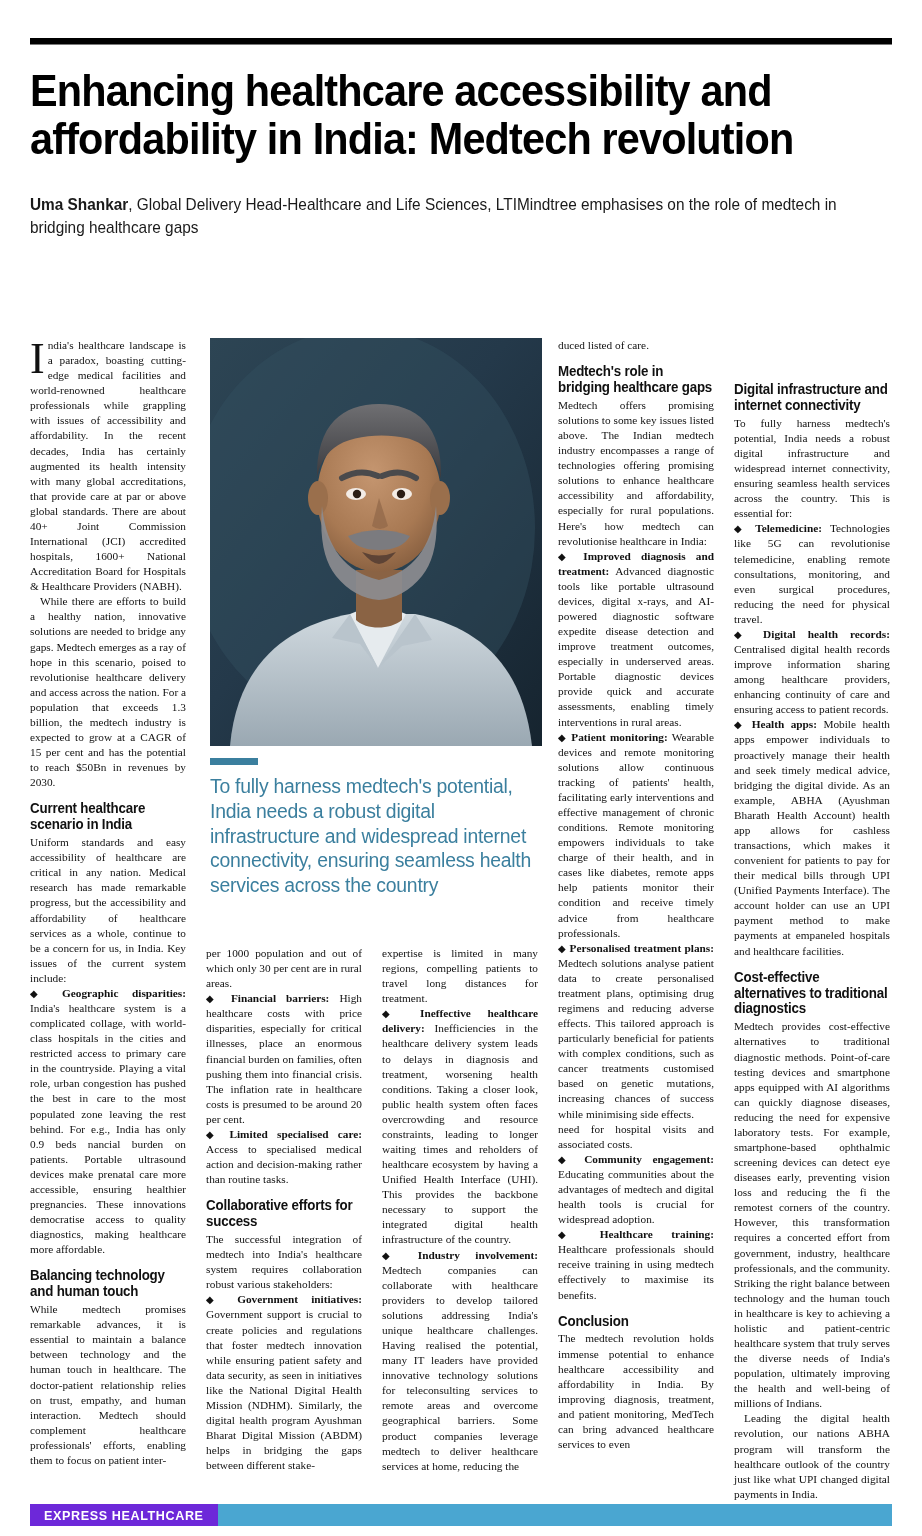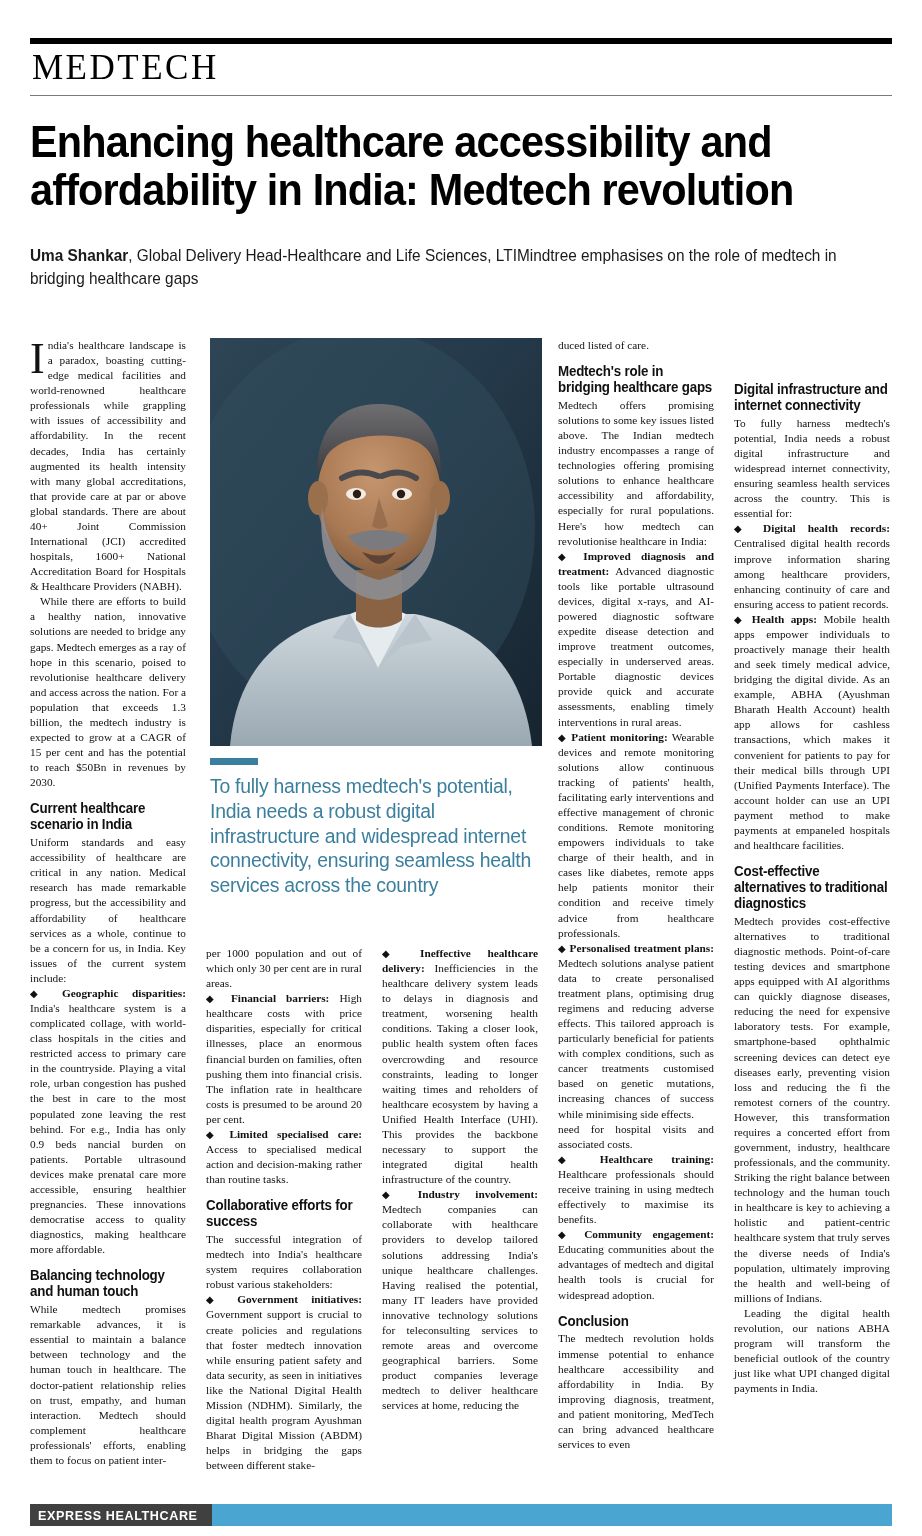--- a/index.html
+++ b/index.html
@@ -144,48 +144,47 @@
   }
 
   
   .footer-bar {
     position: absolute;
     left: 30px; top: 1466px;
     width: 862px; height: 22px;
     display: flex;
   }
   .footer-tag {
-    background: #404040;
+    background: #6d28d9;
     color: #fff;
     font-family: "Liberation Sans Narrow", "Liberation Sans", sans-serif;
     font-weight: bold;
     font-size: 12.6px;
     letter-spacing: 0.6px;
-    padding: 3px 14px 2px 8px;
+    padding: 3px 14px 2px 14px;
     display: flex; align-items: center;
   }
   .footer-rest {
     flex: 1;
     background: #4aa6d1;
   }
   .footer-date {
     position: absolute;
     left: 30px; top: 1496px;
     font-family: "Liberation Sans", sans-serif;
     font-size: 11px;
     color: #333;
   }
 </style>
 </head>
 <body>
 
 <div class="page">
 
   <div class="rule-top"></div>
-  <div class="masthead">MEDTECH</div>
   <div class="rule-thin"></div>
 
   <h1 class="headline">
     <span>Enhancing healthcare accessibility and</span><br>
     <span>affordability in India: Medtech revolution</span>
   </h1>
 
   <div class="standfirst">
     <b>Uma Shankar</b><span>, Global Delivery Head-Healthcare and Life Sciences, LTIMindtree emphasises on the role of medtech in bridging healthcare gaps</span>
   </div>
@@ -265,46 +264,48 @@
     <div class="col" style="padding-top:608px; height:1152px;">
       <p class="noindent">per 1000 population and out of which only 30 per cent are in rural areas.</p>
       <p class="bullet-p"><span class="dia">◆</span> <b>Financial barriers:</b><span> High healthcare costs with price disparities, especially for critical illnesses, place an enormous financial burden on families, often pushing them into financial crisis. The inflation rate in healthcare costs is presumed to be around 20 per cent.</span></p>
       <p class="bullet-p"><span class="dia">◆</span> <b>Limited specialised care:</b><span> Access to specialised medical action and decision-making rather than routine tasks.</span></p>
       <div class="sec-head">Collaborative efforts for success</div>
       <p class="noindent">The successful integration of medtech into India's healthcare system requires collaboration robust various stakeholders:</p>
       <p class="bullet-p"><span class="dia">◆</span> <b>Government initiatives:</b><span> Government support is crucial to create policies and regulations that foster medtech innovation while ensuring patient safety and data security, as seen in initiatives like the National Digital Health Mission (NDHM). Similarly, the digital health program Ayushman Bharat Digital Mission (ABDM) helps in bridging the gaps between different stake-</span></p>
     </div>
 
     <div class="col" style="padding-top:608px; height:1152px;">
+      <p class="noindent">expertise is limited in many regions, compelling patients to travel long distances for treatment.</p>
       <p class="bullet-p"><span class="dia">◆</span> <b>Ineffective healthcare delivery:</b><span> Inefficiencies in the healthcare delivery system leads to delays in diagnosis and treatment, worsening health conditions. Taking a closer look, public health system often faces overcrowding and resource constraints, leading to longer waiting times and reholders of healthcare ecosystem by having a Unified Health Interface (UHI). This provides the backbone necessary to support the integrated digital health infrastructure of the country.</span></p>
       <p class="bullet-p"><span class="dia">◆</span> <b>Industry involvement:</b><span> Medtech companies can collaborate with healthcare providers to develop tailored solutions addressing India's unique healthcare challenges. Having realised the potential, many IT leaders have provided innovative technology solutions for teleconsulting services to remote areas and overcome geographical barriers. Some product companies leverage medtech to deliver healthcare services at home, reducing the</span></p>
     </div>
 
     <div class="col" style="height:1152px;">
       <p class="noindent">duced listed of care.</p>
       <div class="sec-head">Medtech's role in bridging healthcare gaps</div>
       <p class="noindent">Medtech offers promising solutions to some key issues listed above. The Indian medtech industry encompasses a range of technologies offering promising solutions to enhance healthcare accessibility and affordability, especially for rural populations. Here's how medtech can revolutionise healthcare in India:</p>
       <p class="bullet-p"><span class="dia">◆</span> <b>Improved diagnosis and treatment:</b><span> Advanced diagnostic tools like portable ultrasound devices, digital x-rays, and AI-powered diagnostic software expedite disease detection and improve treatment outcomes, especially in underserved areas. Portable diagnostic devices provide quick and accurate assessments, enabling timely interventions in rural areas.</span></p>
       <p class="bullet-p"><span class="dia">◆</span> <b>Patient monitoring:</b><span> Wearable devices and remote monitoring solutions allow continuous tracking of patients' health, facilitating early interventions and effective management of chronic conditions. Remote monitoring empowers individuals to take charge of their health, and in cases like diabetes, remote apps help patients monitor their condition and receive timely advice from healthcare professionals.</span></p>
       <p class="bullet-p"><span class="dia">◆</span> <b>Personalised treatment plans:</b><span> Medtech solutions analyse patient data to create personalised treatment plans, optimising drug regimens and reducing adverse effects. This tailored approach is particularly beneficial for patients with complex conditions, such as cancer treatments customised based on genetic mutations, increasing chances of success while minimising side effects.</span></p>
       <p class="noindent">need for hospital visits and associated costs.</p>
+      <p class="bullet-p"><span class="dia">◆</span> <b>Community engagement:</b><span> Educating communities about the advantages of medtech and digital health tools is crucial for widespread adoption.</span></p>
       <p class="bullet-p"><span class="dia">◆</span> <b>Healthcare training:</b><span> Healthcare professionals should receive training in using medtech effectively to maximise its benefits.</span></p>
-      <p class="bullet-p"><span class="dia">◆</span> <b>Community engagement:</b><span> Educating communities about the advantages of medtech and digital health tools is crucial for widespread adoption.</span></p>
       <div class="sec-head">Conclusion</div>
       <p class="noindent">The medtech revolution holds immense potential to enhance healthcare accessibility and affordability in India. By improving diagnosis, treatment, and patient monitoring, MedTech can bring advanced healthcare services to even</p>
     </div>
 
     <div class="col" style="height:1152px;margin-top:44px;">
       <div class="sec-head" style="margin-top:0;">Digital infrastructure and internet connectivity</div>
       <p class="noindent">To fully harness medtech's potential, India needs a robust digital infrastructure and widespread internet connectivity, ensuring seamless health services across the country. This is essential for:</p>
+      <p class="bullet-p"><span class="dia">◆</span> <b>Telemedicine:</b><span> Technologies like 5G can revolutionise telemedicine, enabling remote consultations, monitoring, and even surgical procedures, reducing the need for physical travel.</span></p>
       <p class="bullet-p"><span class="dia">◆</span> <b>Digital health records:</b><span> Centralised digital health records improve information sharing among healthcare providers, enhancing continuity of care and ensuring access to patient records.</span></p>
       <p class="bullet-p"><span class="dia">◆</span> <b>Health apps:</b><span> Mobile health apps empower individuals to proactively manage their health and seek timely medical advice, bridging the digital divide. As an example, ABHA (Ayushman Bharath Health Account) health app allows for cashless transactions, which makes it convenient for patients to pay for their medical bills through UPI (Unified Payments Interface). The account holder can use an UPI payment method to make payments at empaneled hospitals and healthcare facilities.</span></p>
       <div class="sec-head">Cost-effective alternatives to traditional diagnostics</div>
       <p class="noindent">Medtech provides cost-effective alternatives to traditional diagnostic methods. Point-of-care testing devices and smartphone apps equipped with AI algorithms can quickly diagnose diseases, reducing the need for expensive laboratory tests. For example, smartphone-based ophthalmic screening devices can detect eye diseases early, preventing vision loss and reducing the fi the remotest corners of the country. However, this transformation requires a concerted effort from government, industry, healthcare professionals, and the community. Striking the right balance between technology and the human touch in healthcare is key to achieving a holistic and patient-centric healthcare system that truly serves the diverse needs of India's population, ultimately improving the health and well-being of millions of Indians.</p>
-      <p>Leading the digital health revolution, our nations ABHA program will transform the beneficial outlook of the country just like what UPI changed digital payments in India.</p>
+      <p>Leading the digital health revolution, our nations ABHA program will transform the healthcare outlook of the country just like what UPI changed digital payments in India.</p>
     </div>
 
   </div>
 
   <div class="footer-bar">
     <div class="footer-tag">EXPRESS HEALTHCARE</div>
     <div class="footer-rest"></div>
   </div>
   <div class="footer-date">October 2023</div>
 

